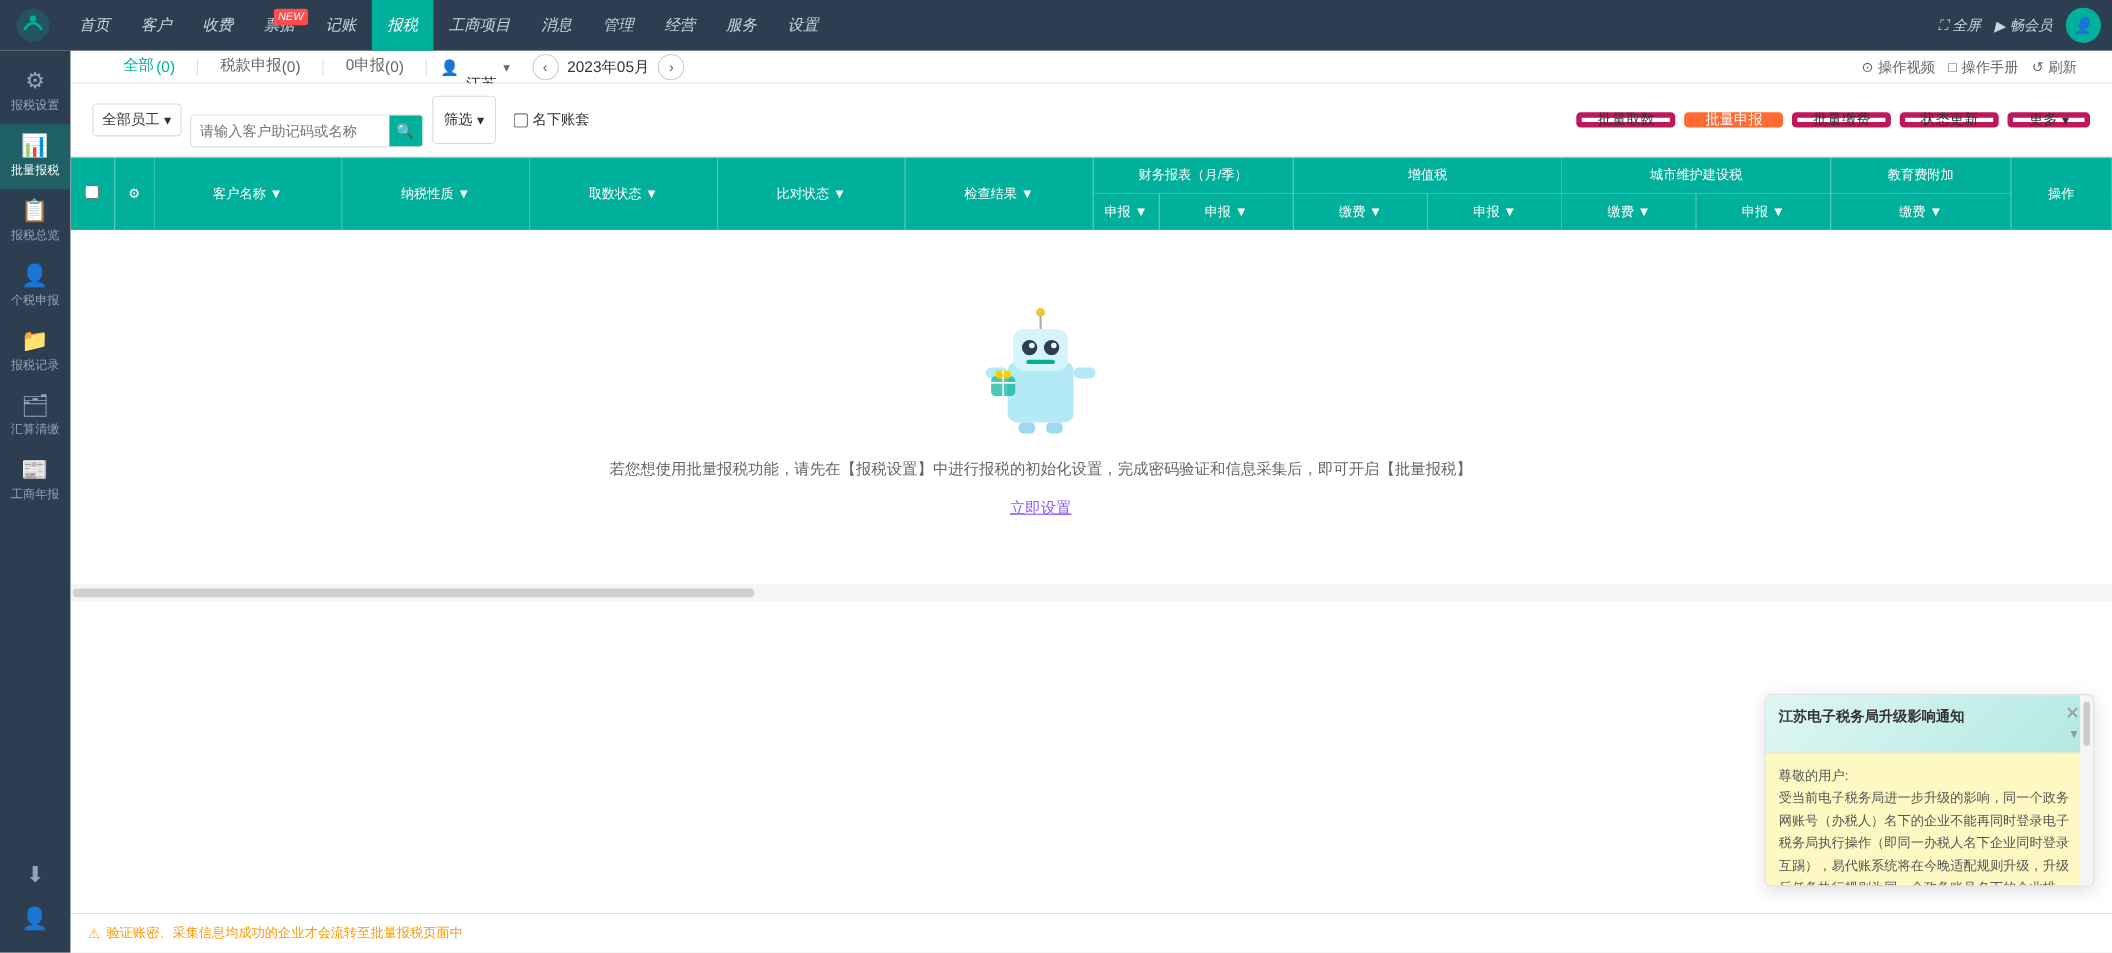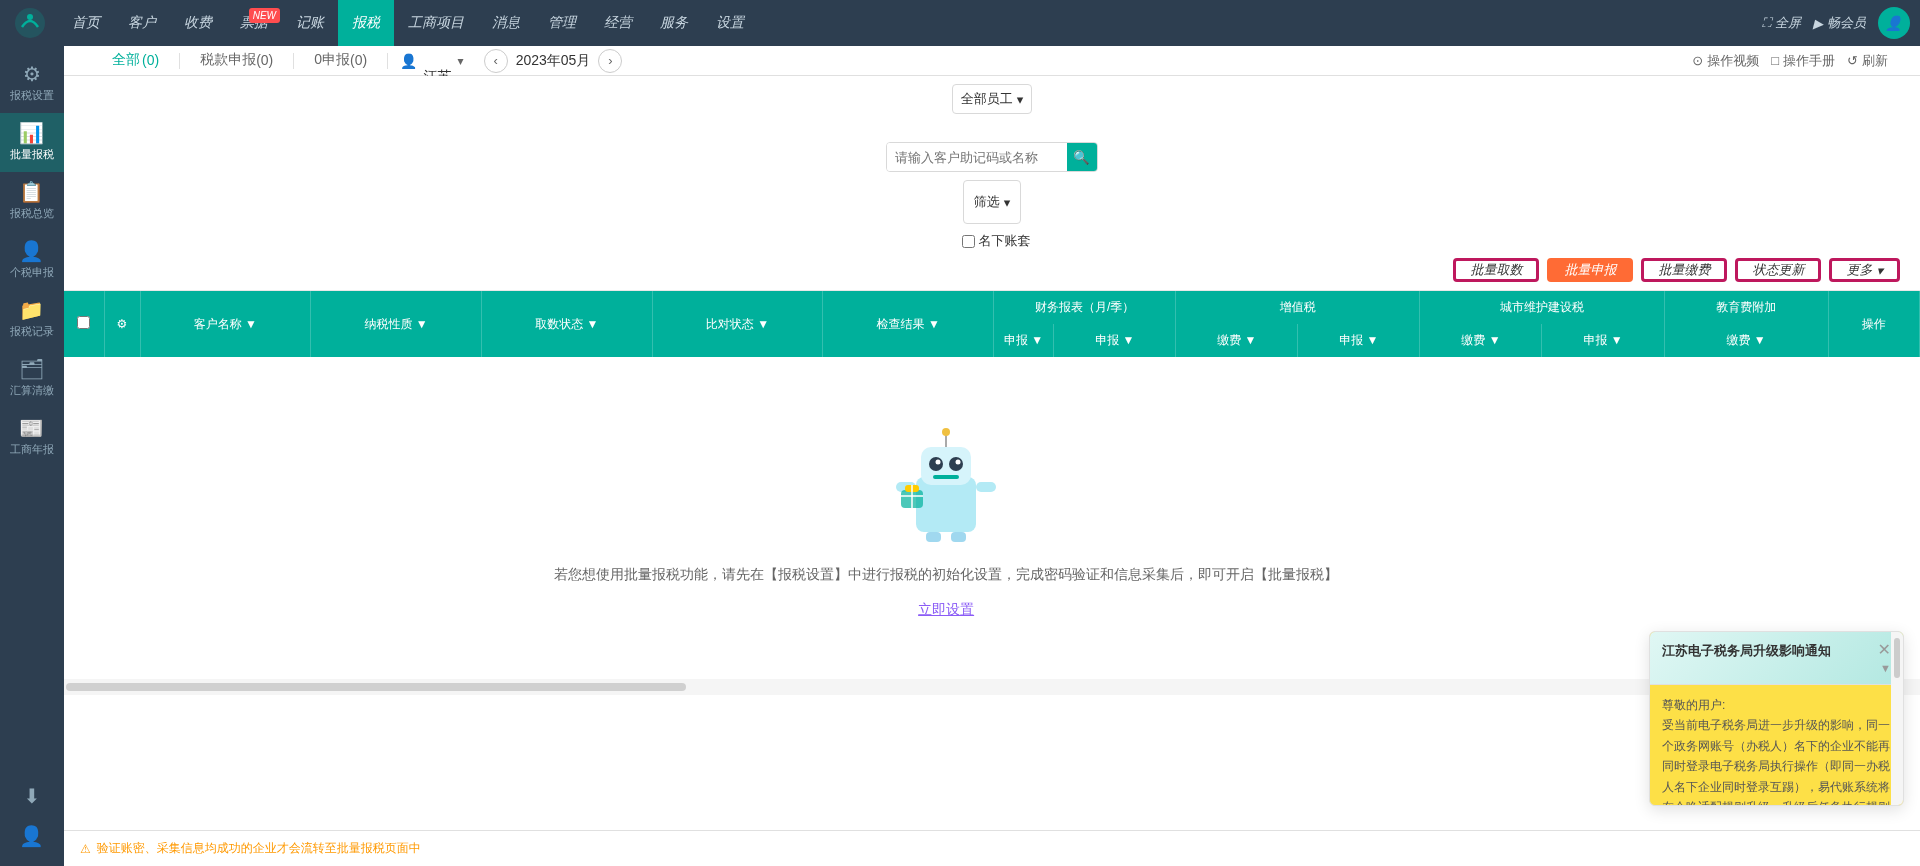--- a/index.html
+++ b/index.html
@@ -81,21 +81,21 @@
       display: flex; align-items: center; justify-content: center; cursor: pointer; color: #666;
     }
     .date-nav .date-label { font-size: 14px; color: #333; }
 
     .tab-right { margin-left: auto; display: flex; align-items: center; gap: 12px; }
     .tab-right .link-btn { color: #666; font-size: 13px; cursor: pointer; display: flex; align-items: center; gap: 4px; }
 
     
     .toolbar {
       background: #fff; padding: 8px 20px; display: flex; align-items: center; gap: 8px;
-      border-bottom: 1px solid #e8e8e8; flex-shrink: 0; flex-direction: column;
+      border-bottom: 1px solid #e8e8e8; flex-shrink: 0;
     }
     .toolbar .select-wrap {
       display: flex; align-items: center; border: 1px solid #d9d9d9; border-radius: 4px;
       padding: 0 8px; height: 30px; background: #fff; cursor: pointer; gap: 4px; font-size: 13px;
     }
     .toolbar .search-wrap {
       display: flex; align-items: center; border: 1px solid #d9d9d9; border-radius: 4px;
       overflow: hidden; height: 30px; margin-top: 20px;
     }
     .toolbar .search-wrap input {
@@ -105,22 +105,22 @@
       width: 30px; height: 30px; background: #00b09b; display: flex; align-items: center;
       justify-content: center; cursor: pointer; color: #fff; border: none;
     }
     .toolbar .filter-btn {
       display: flex; align-items: center; gap: 4px; border: 1px solid #d9d9d9; border-radius: 4px;
       padding: 0 10px; height: 44px; cursor: pointer; font-size: 13px; background: #fff;
     }
     .toolbar .checkbox-label { display: flex; align-items: center; gap: 4px; font-size: 13px; cursor: pointer; margin-left: 8px; }
     .toolbar-right { margin-left: auto; display: flex; align-items: center; gap: 8px; }
     .btn {
-      height: 24px; padding: 0 14px; border-radius: 4px; cursor: pointer; font-size: 13px;
-      display: flex; align-items: center; gap: 4px; border: 3px solid #be185d; background: #fff; color: #333; font-style: italic;
+      height: 14px; padding: 0 14px; border-radius: 4px; cursor: pointer; font-size: 13px;
+      display: flex; align-items: center; gap: 4px; border: 5px solid #be185d; background: #fff; color: #333;
     }
     .btn-primary { background: #ff6b35; border-color: #ff6b35; color: #fff; }
 
     
     .table-wrap {
       flex: 1; overflow: auto; background: #fff; position: relative;
     }
     .data-table {
       width: 100%; border-collapse: collapse; min-width: 1400px;
     }
@@ -152,22 +152,22 @@
     .scrollbar-h {
       height: 16px; background: #f5f5f5; display: flex; align-items: center; padding: 0 2px;
       flex-shrink: 0;
     }
     .scrollbar-h .thumb {
       width: 620px; height: 8px; background: #d0d0d0; border-radius: 4px; margin-left: 0;
     }
 
     
     .notification-popup {
-      position: fixed; right: 16px; bottom: 60px; width: 255px;
-      background: #fde047; border: 1px solid #e0e0e0; border-radius: 6px;
+      position: fixed; right: 16px; bottom: 60px; width: 300px;
+      background: #fef9c3; border: 1px solid #e0e0e0; border-radius: 6px;
       box-shadow: 0 4px 16px rgba(0,0,0,0.12); overflow: hidden; z-index: 200;
     }
     .notif-header {
       background: linear-gradient(135deg, #e0f7f4, #b2e8e1);
       padding: 10px 12px; display: flex; align-items: flex-start; justify-content: space-between;
       border-bottom: 1px solid #e0e0e0;
     }
     .notif-title { font-size: 13px; font-weight: bold; color: #333; }
     .notif-close { cursor: pointer; color: #999; font-size: 16px; line-height: 1; }
     .notif-body { padding: 10px 12px; font-size: 12px; color: #555; line-height: 1.7; max-height: 120px; overflow: hidden; }

